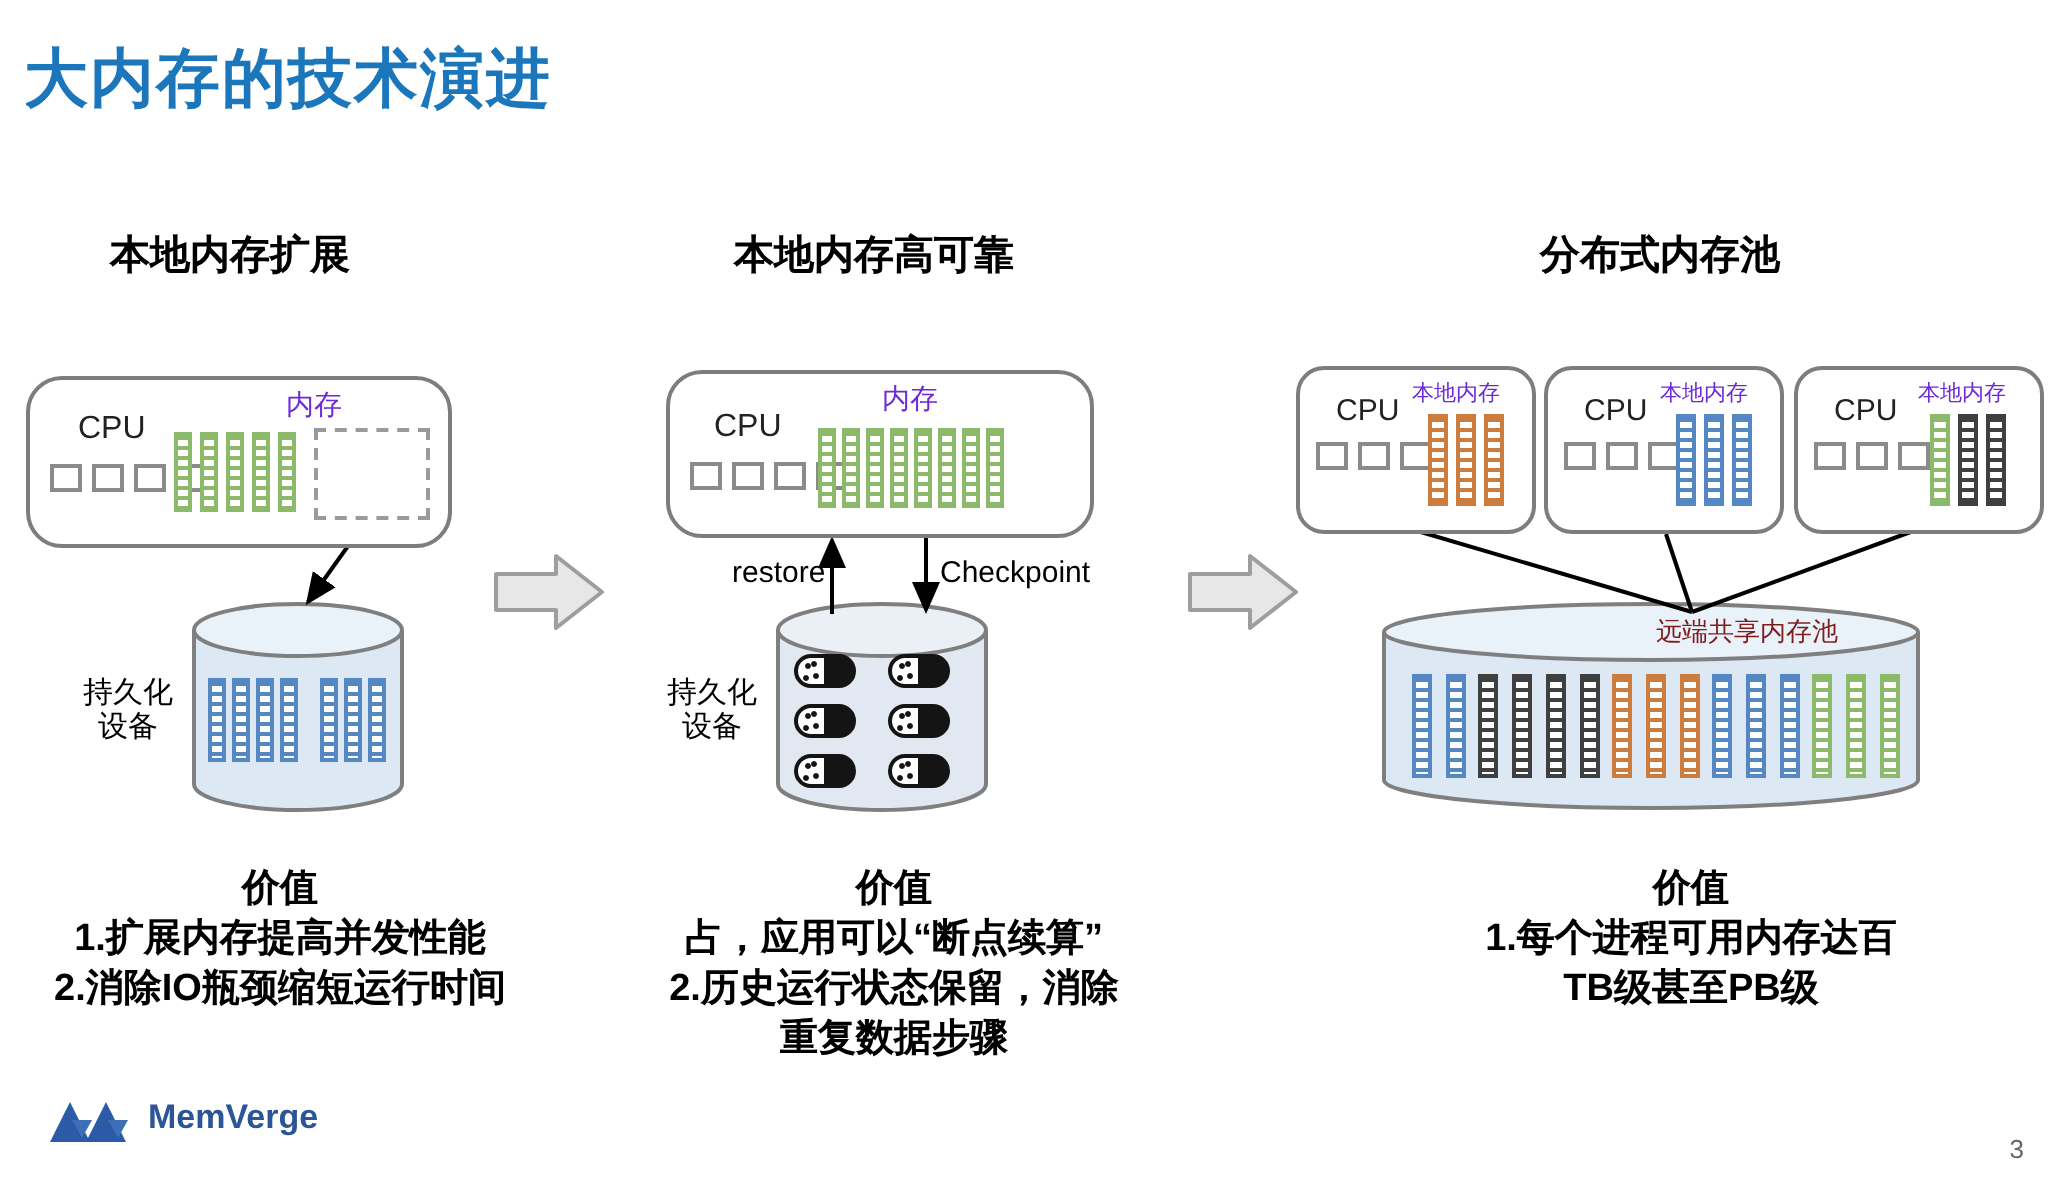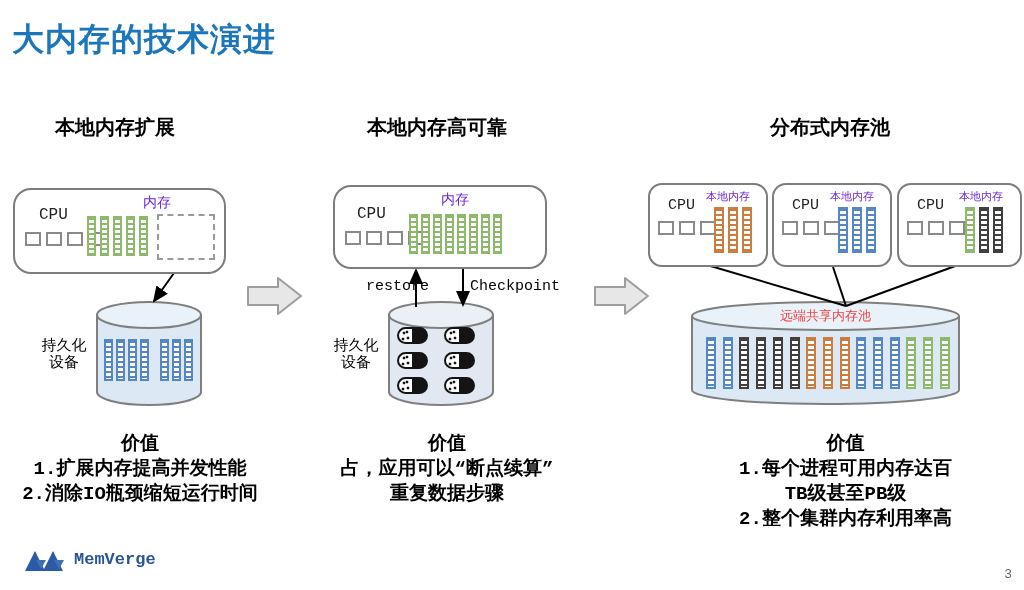--- a/index.html
+++ b/index.html
@@ -1,18 +1,18 @@
 <!DOCTYPE html>
 <html><head>
 <meta charset="utf-8">
 <style>
   html,body { margin:0; padding:0; background:#fff; }
   .slide {
     position:relative; width:1024px; height:590px; background:#ffffff;
-    font-family:Liberation Mono, monospace; overflow:hidden; color:#111;
+    font-family:Liberation Sans, sans-serif; overflow:hidden; color:#111;
   }
   .abs { position:absolute; }
   .title {
     left:12px; top:18px; font-size:32px; font-weight:700; color:#1B76BC; letter-spacing:1px;
   }
   .col-header { top:114px; font-size:20px; font-weight:700; text-align:center; color:#000; }
 
   
   .server-box {
     position:absolute; background:#fff; border:2px solid #7d7d7d; border-radius:18px;
@@ -41,21 +41,21 @@
   .capsule {
     width:31px; height:17px; border:2px solid #141414; border-radius:9px; box-sizing:border-box; background-color:#fff;
     background-image:
       radial-gradient(circle at 5px 4px,  #141414 1.2px, transparent 1.7px),
       radial-gradient(circle at 9px 9px,  #141414 1.2px, transparent 1.7px),
       radial-gradient(circle at 4px 10px, #141414 1.2px, transparent 1.7px),
       radial-gradient(circle at 8px 3px,  #141414 1.2px, transparent 1.7px),
       linear-gradient(to right, #ffffff 0 13px, #141414 13px);
   }
 
-  .pool-label { position:absolute; font-size:13px; font-weight:400; text-align:center; color:#ef4444; }
+  .pool-label { position:absolute; font-size:13px; font-weight:400; text-align:center; color:#7f1d1d;padding-left:48px; }
 
   .flow-label { position:absolute; font-size:15px; color:#000; }
 
   .value-block { position:absolute; text-align:center; font-weight:700; font-size:19px; line-height:25px; color:#000; }
   .value-title { font-weight:700; }
 
   .footer-logo { position:absolute; left:24px; top:546px; display:flex; align-items:center; gap:8px; }
   .logo-text { font-size:17px; font-weight:700; color:#2B5597; }
 
   .watermark {
@@ -185,20 +185,21 @@
     <div class="capsule"></div>
     <div class="capsule"></div>
     <div class="capsule"></div>
     <div class="capsule"></div>
     <div class="capsule"></div>
   </div>
 
   <div class="value-block" style="left:292px;top:432px;width:310px;">
     <div class="value-title">价值</div>
     <div>占，应用可以“断点续算”</div>
+    <div>2.历史运行状态保留，消除</div>
     <div>重复数据步骤</div>
   </div>
 
   <div class="server-box small" style="left:648px;top:183px;width:116px;height:80px;">
     <div class="cpu-label" style="left:18px;top:12px;font-size:15px;">CPU</div>
     <div class="cpu-cores" style="left:8px;top:36px;">
       <div class="cpu-core"></div>
       <div class="cpu-core"></div>
       <div class="cpu-core"></div>
     </div>
@@ -256,21 +257,20 @@
       <div class="bar" style="border-color: rgb(85, 136, 194); background-image: repeating-linear-gradient(rgb(85, 136, 194) 0px, rgb(85, 136, 194) 2px, rgb(255, 255, 255) 2px, rgb(255, 255, 255) 5px);"></div>
       <div class="bar" style="border-color: rgb(140, 186, 106); background-image: repeating-linear-gradient(rgb(140, 186, 106) 0px, rgb(140, 186, 106) 2px, rgb(255, 255, 255) 2px, rgb(255, 255, 255) 5px);"></div>
       <div class="bar" style="border-color: rgb(140, 186, 106); background-image: repeating-linear-gradient(rgb(140, 186, 106) 0px, rgb(140, 186, 106) 2px, rgb(255, 255, 255) 2px, rgb(255, 255, 255) 5px);"></div>
       <div class="bar" style="border-color: rgb(140, 186, 106); background-image: repeating-linear-gradient(rgb(140, 186, 106) 0px, rgb(140, 186, 106) 2px, rgb(255, 255, 255) 2px, rgb(255, 255, 255) 5px);"></div>
     </div>
 
   <div class="value-block" style="left:688px;top:432px;width:315px;">
     <div class="value-title">价值</div>
     <div>1.每个进程可用内存达百</div>
     <div>TB级甚至PB级</div>
-    <div>2.整个集群内存利用率高</div>
   </div>
 
   <div class="footer-logo">
     <svg width="42" height="26" viewBox="0 0 42 26">
       <polygon points="1,25 11,5 21,25" fill="#2B5BA7"></polygon>
       <polygon points="12,14 22,14 17,23" fill="#3E6EB5"></polygon>
       <polygon points="19,25 29,5 39,25" fill="#2B5BA7"></polygon>
       <polygon points="30,14 40,14 35,23" fill="#3E6EB5"></polygon>
     </svg>
     <span class="logo-text">MemVerge</span>

